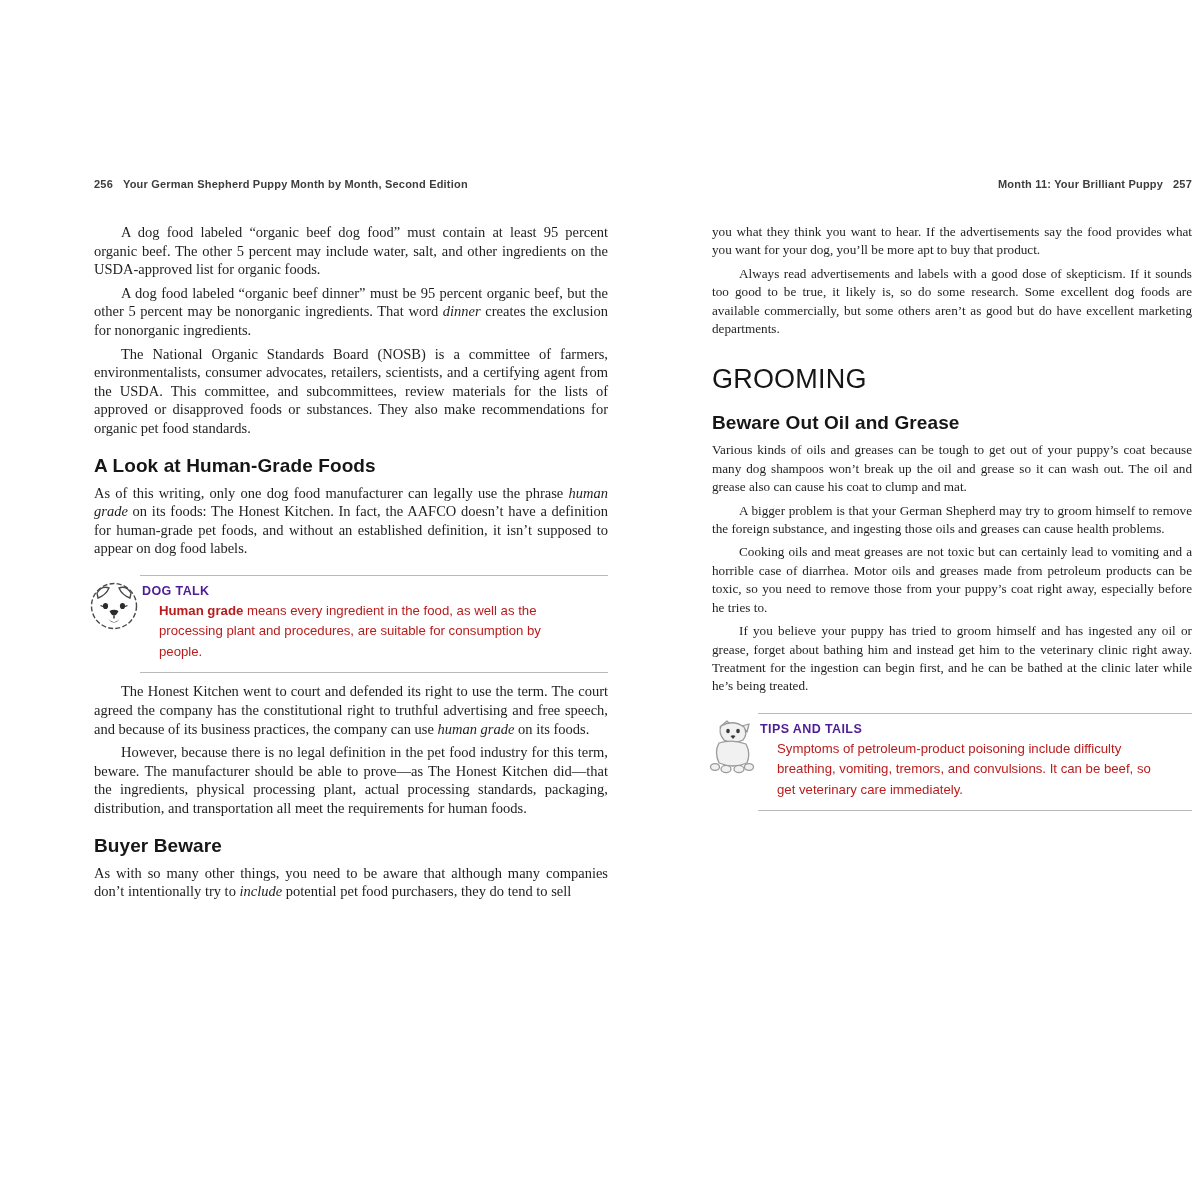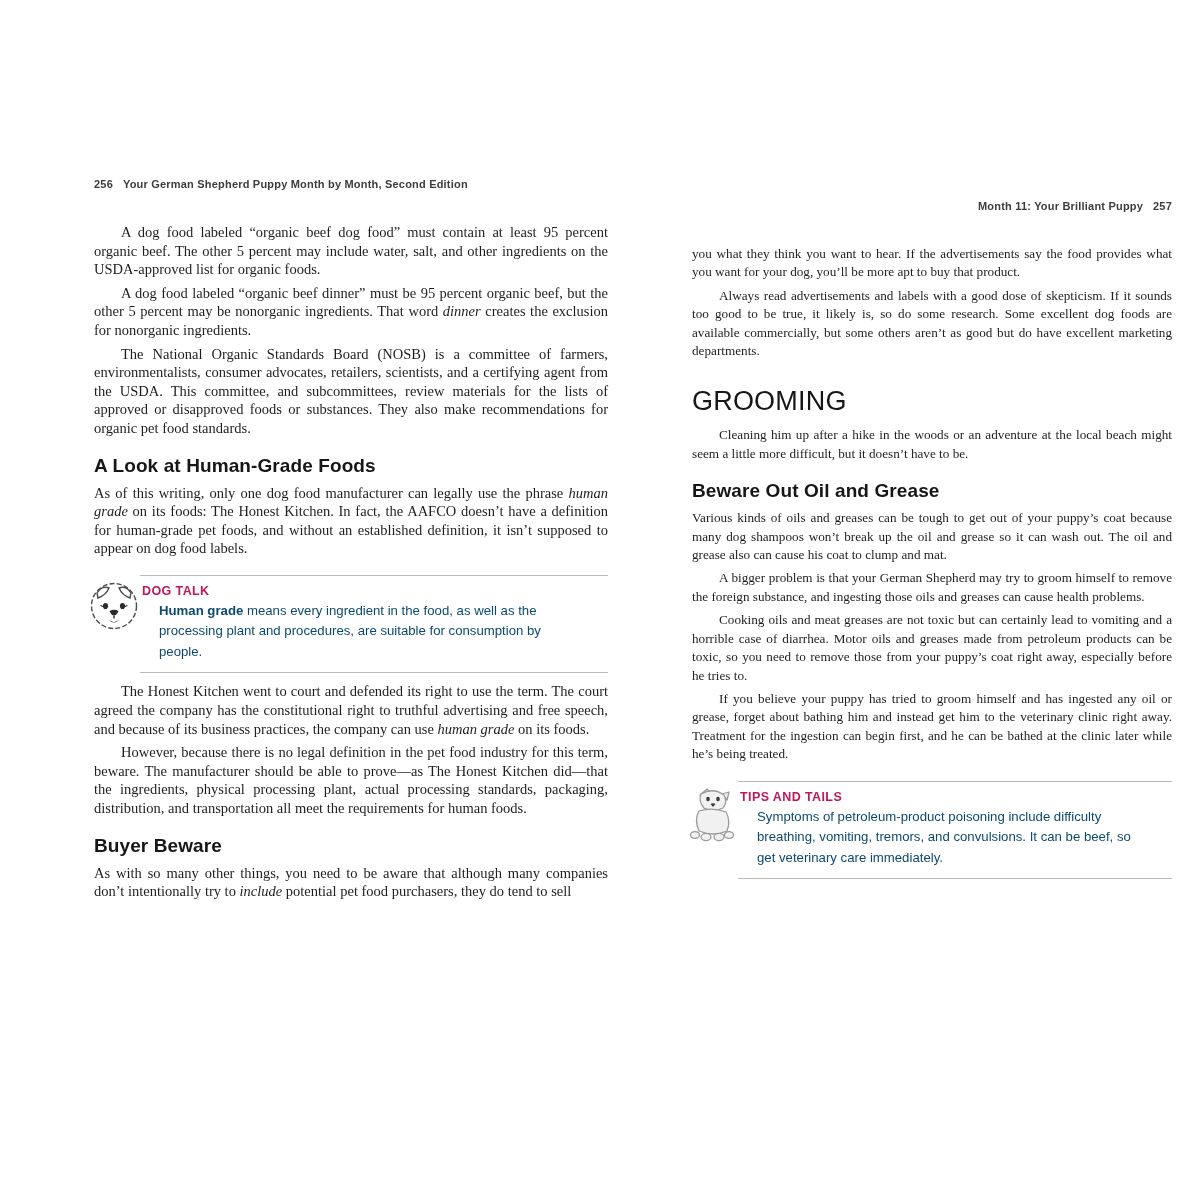--- a/index.html
+++ b/index.html
@@ -6,21 +6,21 @@
   body{
     width:1200px;height:1200px;
     background:#ffffff;
     position:relative;
     font-family:"Liberation Serif", serif;
     color:#1e1e1e;
     overflow:hidden;
   }
   .page-col{position:absolute;top:178px;}
   .page-left{left:50px;width:514px;margin-left:44px;}
-  .page-right{left:692px;width:480px;margin-top:22px;}
+  .page-right{left:712px;width:480px;}
 
   .running-head{
     font-family:"Liberation Sans", sans-serif;
     font-weight:700;font-size:11px;color:#3d3d3d;
     letter-spacing:.2px;height:14px;margin-bottom:31px;
     white-space:nowrap;
   }
   .running-head.right{text-align:right;}
   .running-head .pg{margin-right:10px;}
   .running-head.right .pg{margin-right:0;margin-left:10px;}
@@ -44,25 +44,25 @@
   }
 
   .callout{display:flex;align-items:flex-start;margin:17px 0 9px 0;}
   .callout-icon{flex:0 0 50px;margin-left:-6px;padding-top:4px;}
   .callout-content{
     flex:1;border-top:1px solid #b9b9b9;border-bottom:1px solid #b9b9b9;
     padding:8px 2px 10px 2px;
     font-family:"Liberation Sans", sans-serif;
   }
   .callout-title{
-    font-weight:700;font-size:12.5px;letter-spacing:.4px;color:#be185d;
+    font-weight:700;font-size:12.5px;letter-spacing:.4px;color:#4c1d95;
     margin:0 0 3px 0;
   }
   .callout-body{
-    font-size:13.2px;line-height:20.5px;color:#0c4a6e;
+    font-size:13.2px;line-height:20.5px;color:#b91c1c;
     margin:0 0 0 17px;max-width:390px;
   }
   em{font-style:italic;}
   strong{font-weight:700;}
 </style>
 </head>
 <body>
 
 <div class="page-col page-left">
 
@@ -117,21 +117,20 @@
     <span>Month 11: Your Brilliant Puppy</span><span class="pg">257</span>
   </div>
 
   <p class="body-para">you what they think you want to hear. If the advertisements say the food provides what you want for your dog, you’ll be more apt to buy that product.</p>
 
   <p class="body-para indent">Always read advertisements and labels with a good dose of skepticism. If it sounds too good to be true, it likely is, so do some research. Some excellent dog foods are available commercially, but some others aren’t as good but do have excellent marketing departments.</p>
 
   <h2 class="section">GROOMING</h2>
 
 
-  <p class="body-para indent">Cleaning him up after a hike in the woods or an adventure at the local beach might seem a little more difficult, but it doesn’t have to be.</p>
 
   <h3 class="subsection">Beware Out Oil and Grease</h3>
 
   <p class="body-para">Various kinds of oils and greases can be tough to get out of your puppy’s coat because many dog shampoos won’t break up the oil and grease so it can wash out. The oil and grease also can cause his coat to clump and mat.</p>
 
   <p class="body-para indent">A bigger problem is that your German Shepherd may try to groom himself to remove the foreign substance, and ingesting those oils and greases can cause health problems.</p>
 
   <p class="body-para indent">Cooking oils and meat greases are not toxic but can certainly lead to vomiting and a horrible case of diarrhea. Motor oils and greases made from petroleum products can be toxic, so you need to remove those from your puppy’s coat right away, especially before he tries to.</p>
 
   <p class="body-para indent">If you believe your puppy has tried to groom himself and has ingested any oil or grease, forget about bathing him and instead get him to the veterinary clinic right away. Treatment for the ingestion can begin first, and he can be bathed at the clinic later while he’s being treated.</p>

